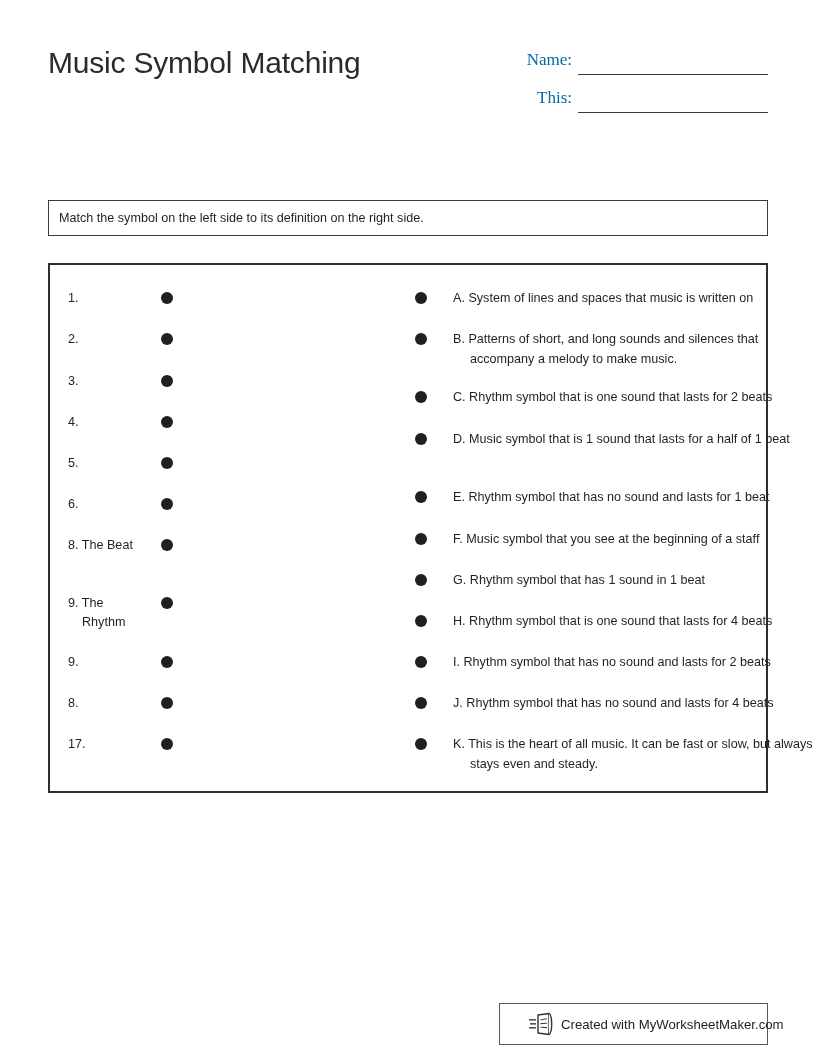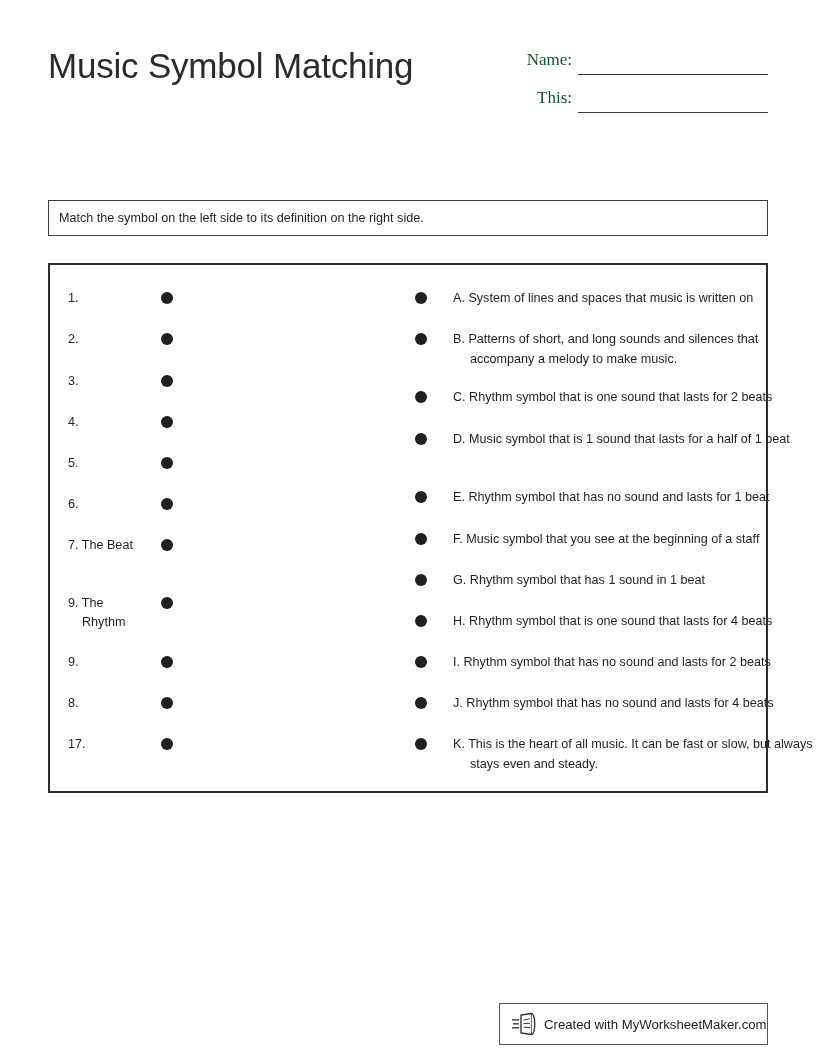--- a/index.html
+++ b/index.html
@@ -30,21 +30,21 @@
     left: 0;
     top: 0;
     width: 816px;
     height: 190px;
   }
   .worksheet-title {
     position: absolute;
     left: 48px;
     top: 46px;
     font-family: "Liberation Sans", sans-serif;
-    font-size: 35px;
+    font-size: 30px;
     font-weight: 400;
     letter-spacing: -0.2px;
     color: #2b2b2b;
     white-space: nowrap;
   }
 
   .fields {
     position: absolute;
     right: 48px;
     top: 48px;
@@ -53,21 +53,21 @@
   .field-row {
     position: relative;
     height: 38px;
   }
   .field-label {
     position: absolute;
     right: 196px;
     top: 2px;
     font-family: "Liberation Serif", serif;
     font-size: 17px;
-    color: #14532d;
+    color: #0369a1;
     white-space: nowrap;
   }
   .field-line {
     position: absolute;
     right: 0;
     top: 26px;
     width: 190px;
     border-bottom: 1.4px solid #3a3a3a;
   }
 
@@ -178,21 +178,21 @@
     position: absolute;
     left: 499px;
     top: 1003px;
     width: 269px;
     height: 42px;
     border: 1.3px solid #585858;
     box-sizing: border-box;
     background: #fff;
     display: flex;
     align-items: center;
-    padding-left: 12px;
+    padding-left: 29px;
   }
   .footer-logo {
     width: 26px;
     height: 24px;
     flex: 0 0 auto;
     margin-right: 6px;
     display: block;
   }
   .footer-text {
     font-size: 13.2px;
@@ -244,21 +244,21 @@
         </div>
         <div class="q-item" style="top: 189px;">
           <div class="q-label">5.</div>
           <span class="q-dot"></span>
         </div>
         <div class="q-item" style="top: 230px;">
           <div class="q-label">6.</div>
           <span class="q-dot"></span>
         </div>
         <div class="q-item" style="top: 271px;">
-          <div class="q-label">7. The Beat</div>
+          <div class="q-label">8. The Beat</div>
           <span class="q-dot"></span>
         </div>
         <div class="q-item" style="top: 329px;">
           <div class="q-label">9. The Rhythm</div>
           <span class="q-dot"></span>
         </div>
         <div class="q-item" style="top: 388px;">
           <div class="q-label">9.</div>
           <span class="q-dot"></span>
         </div>

